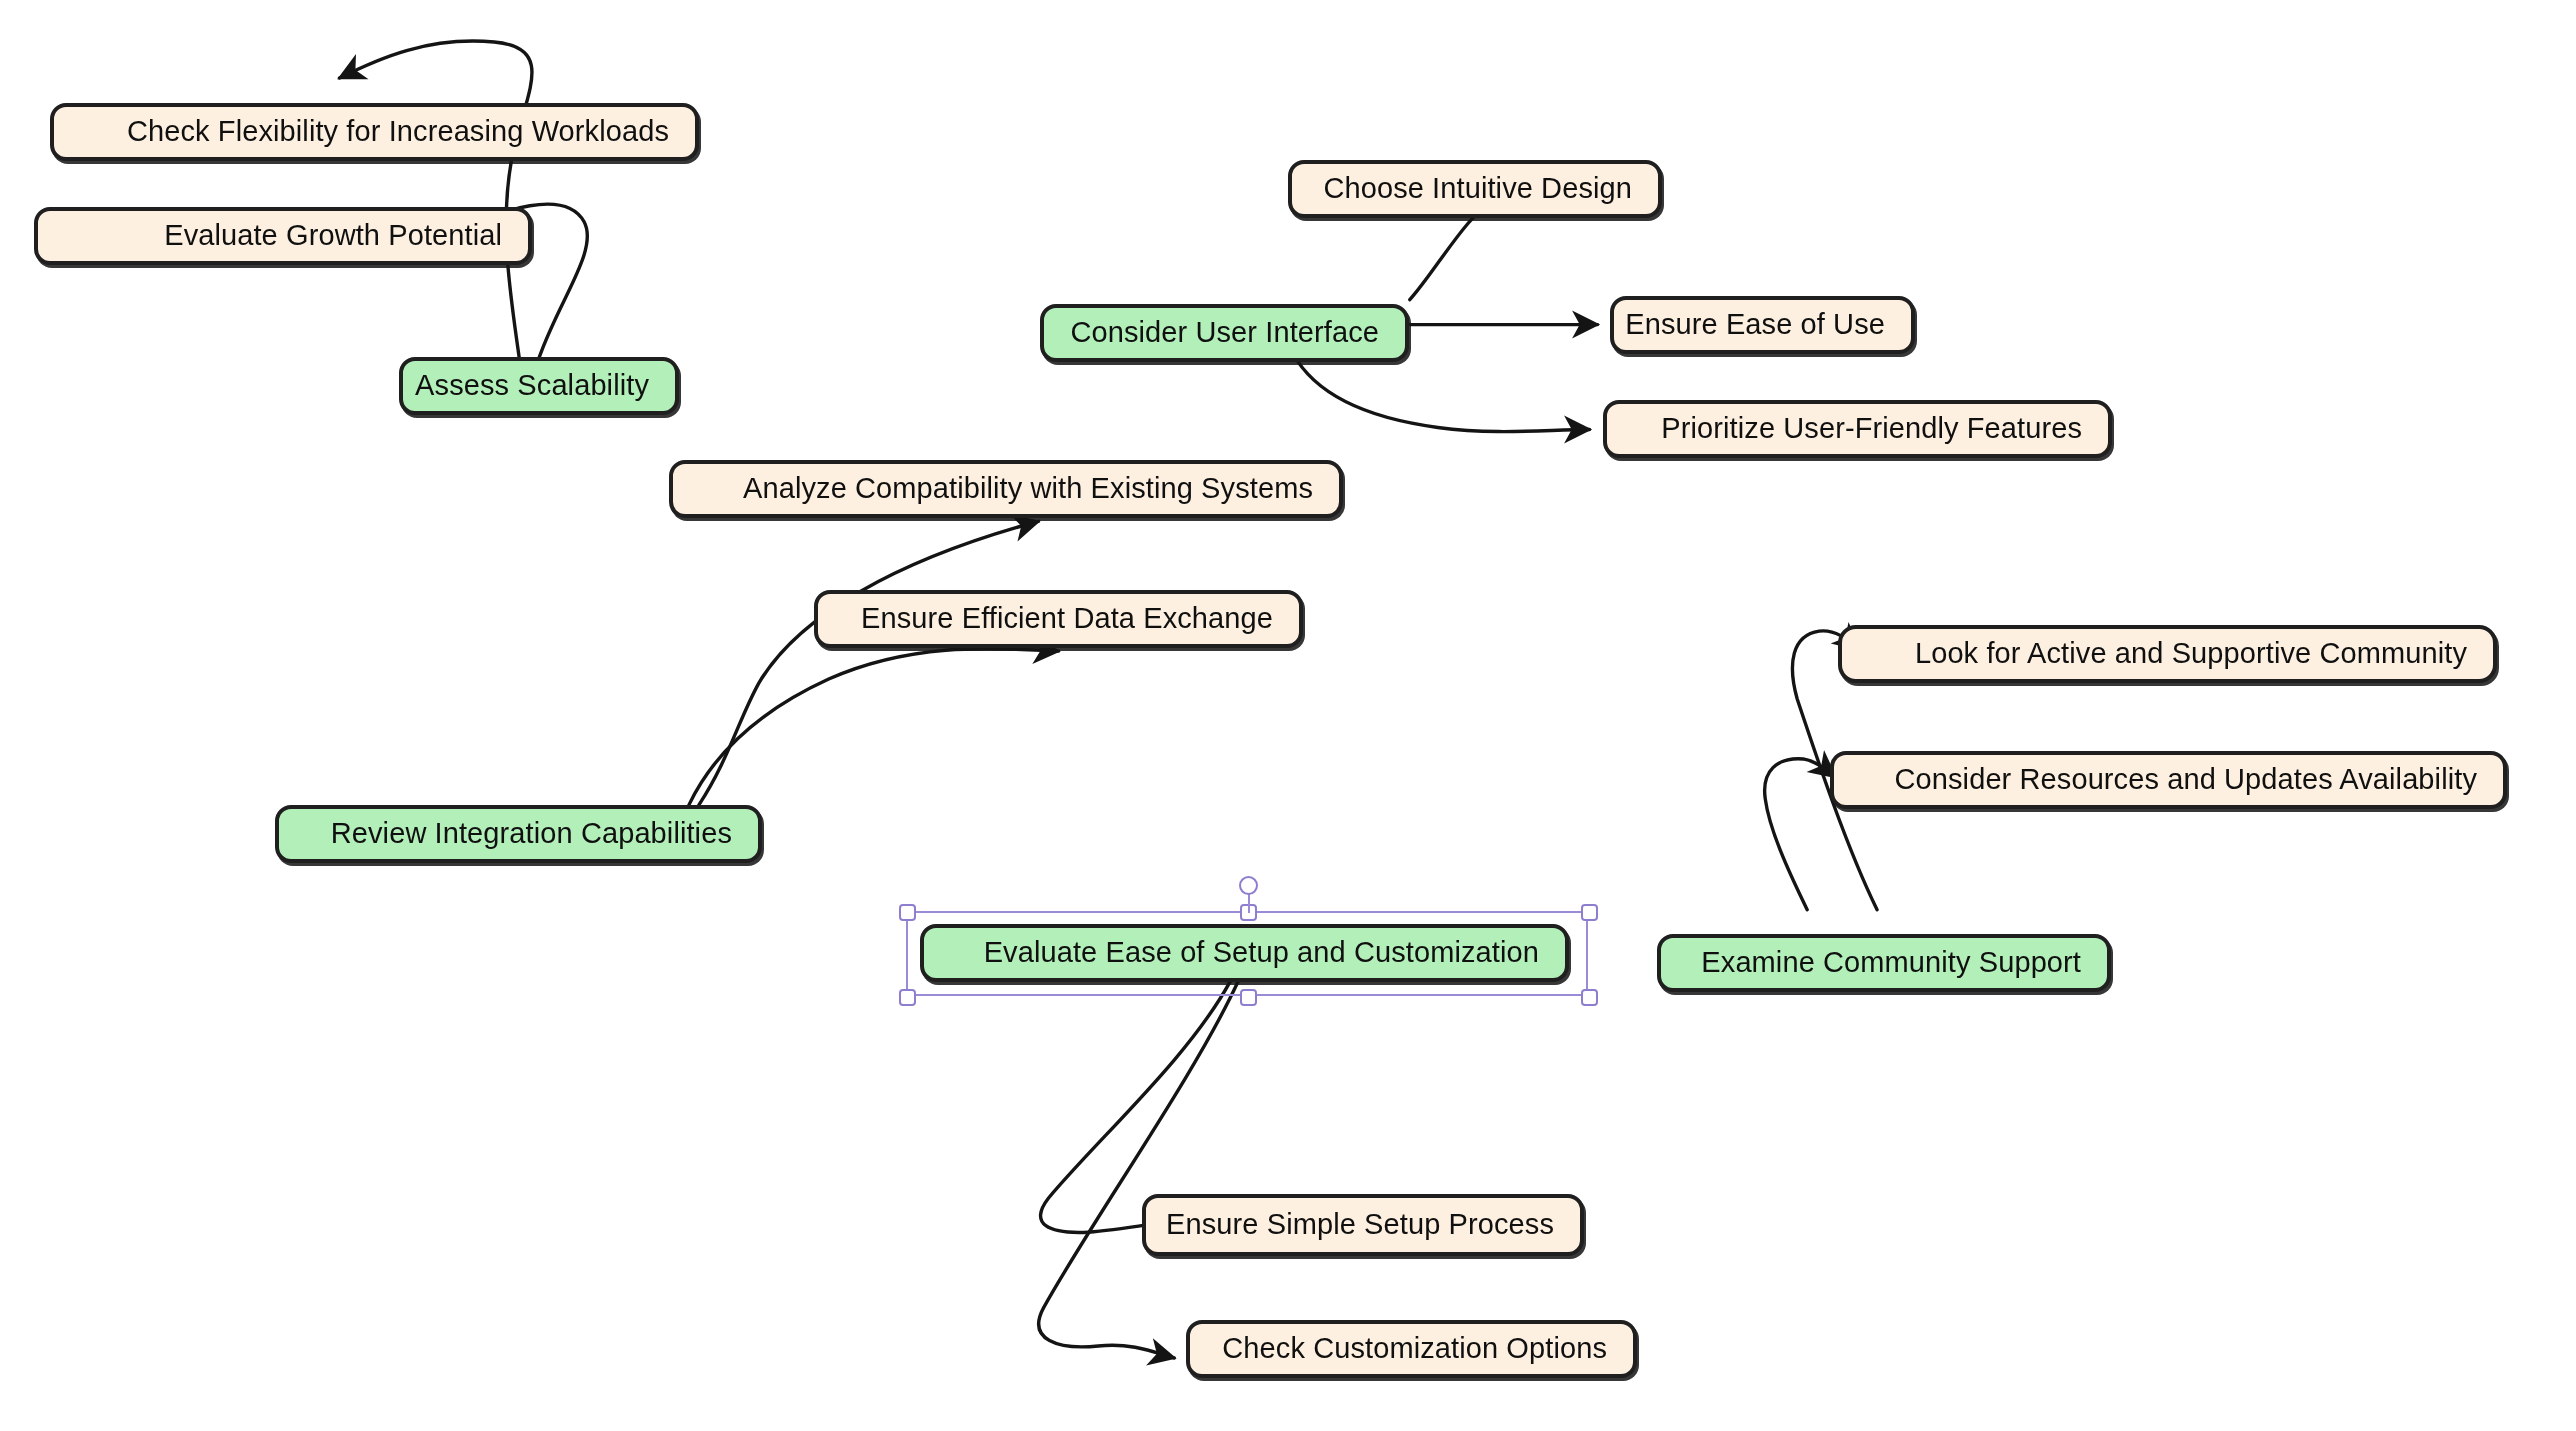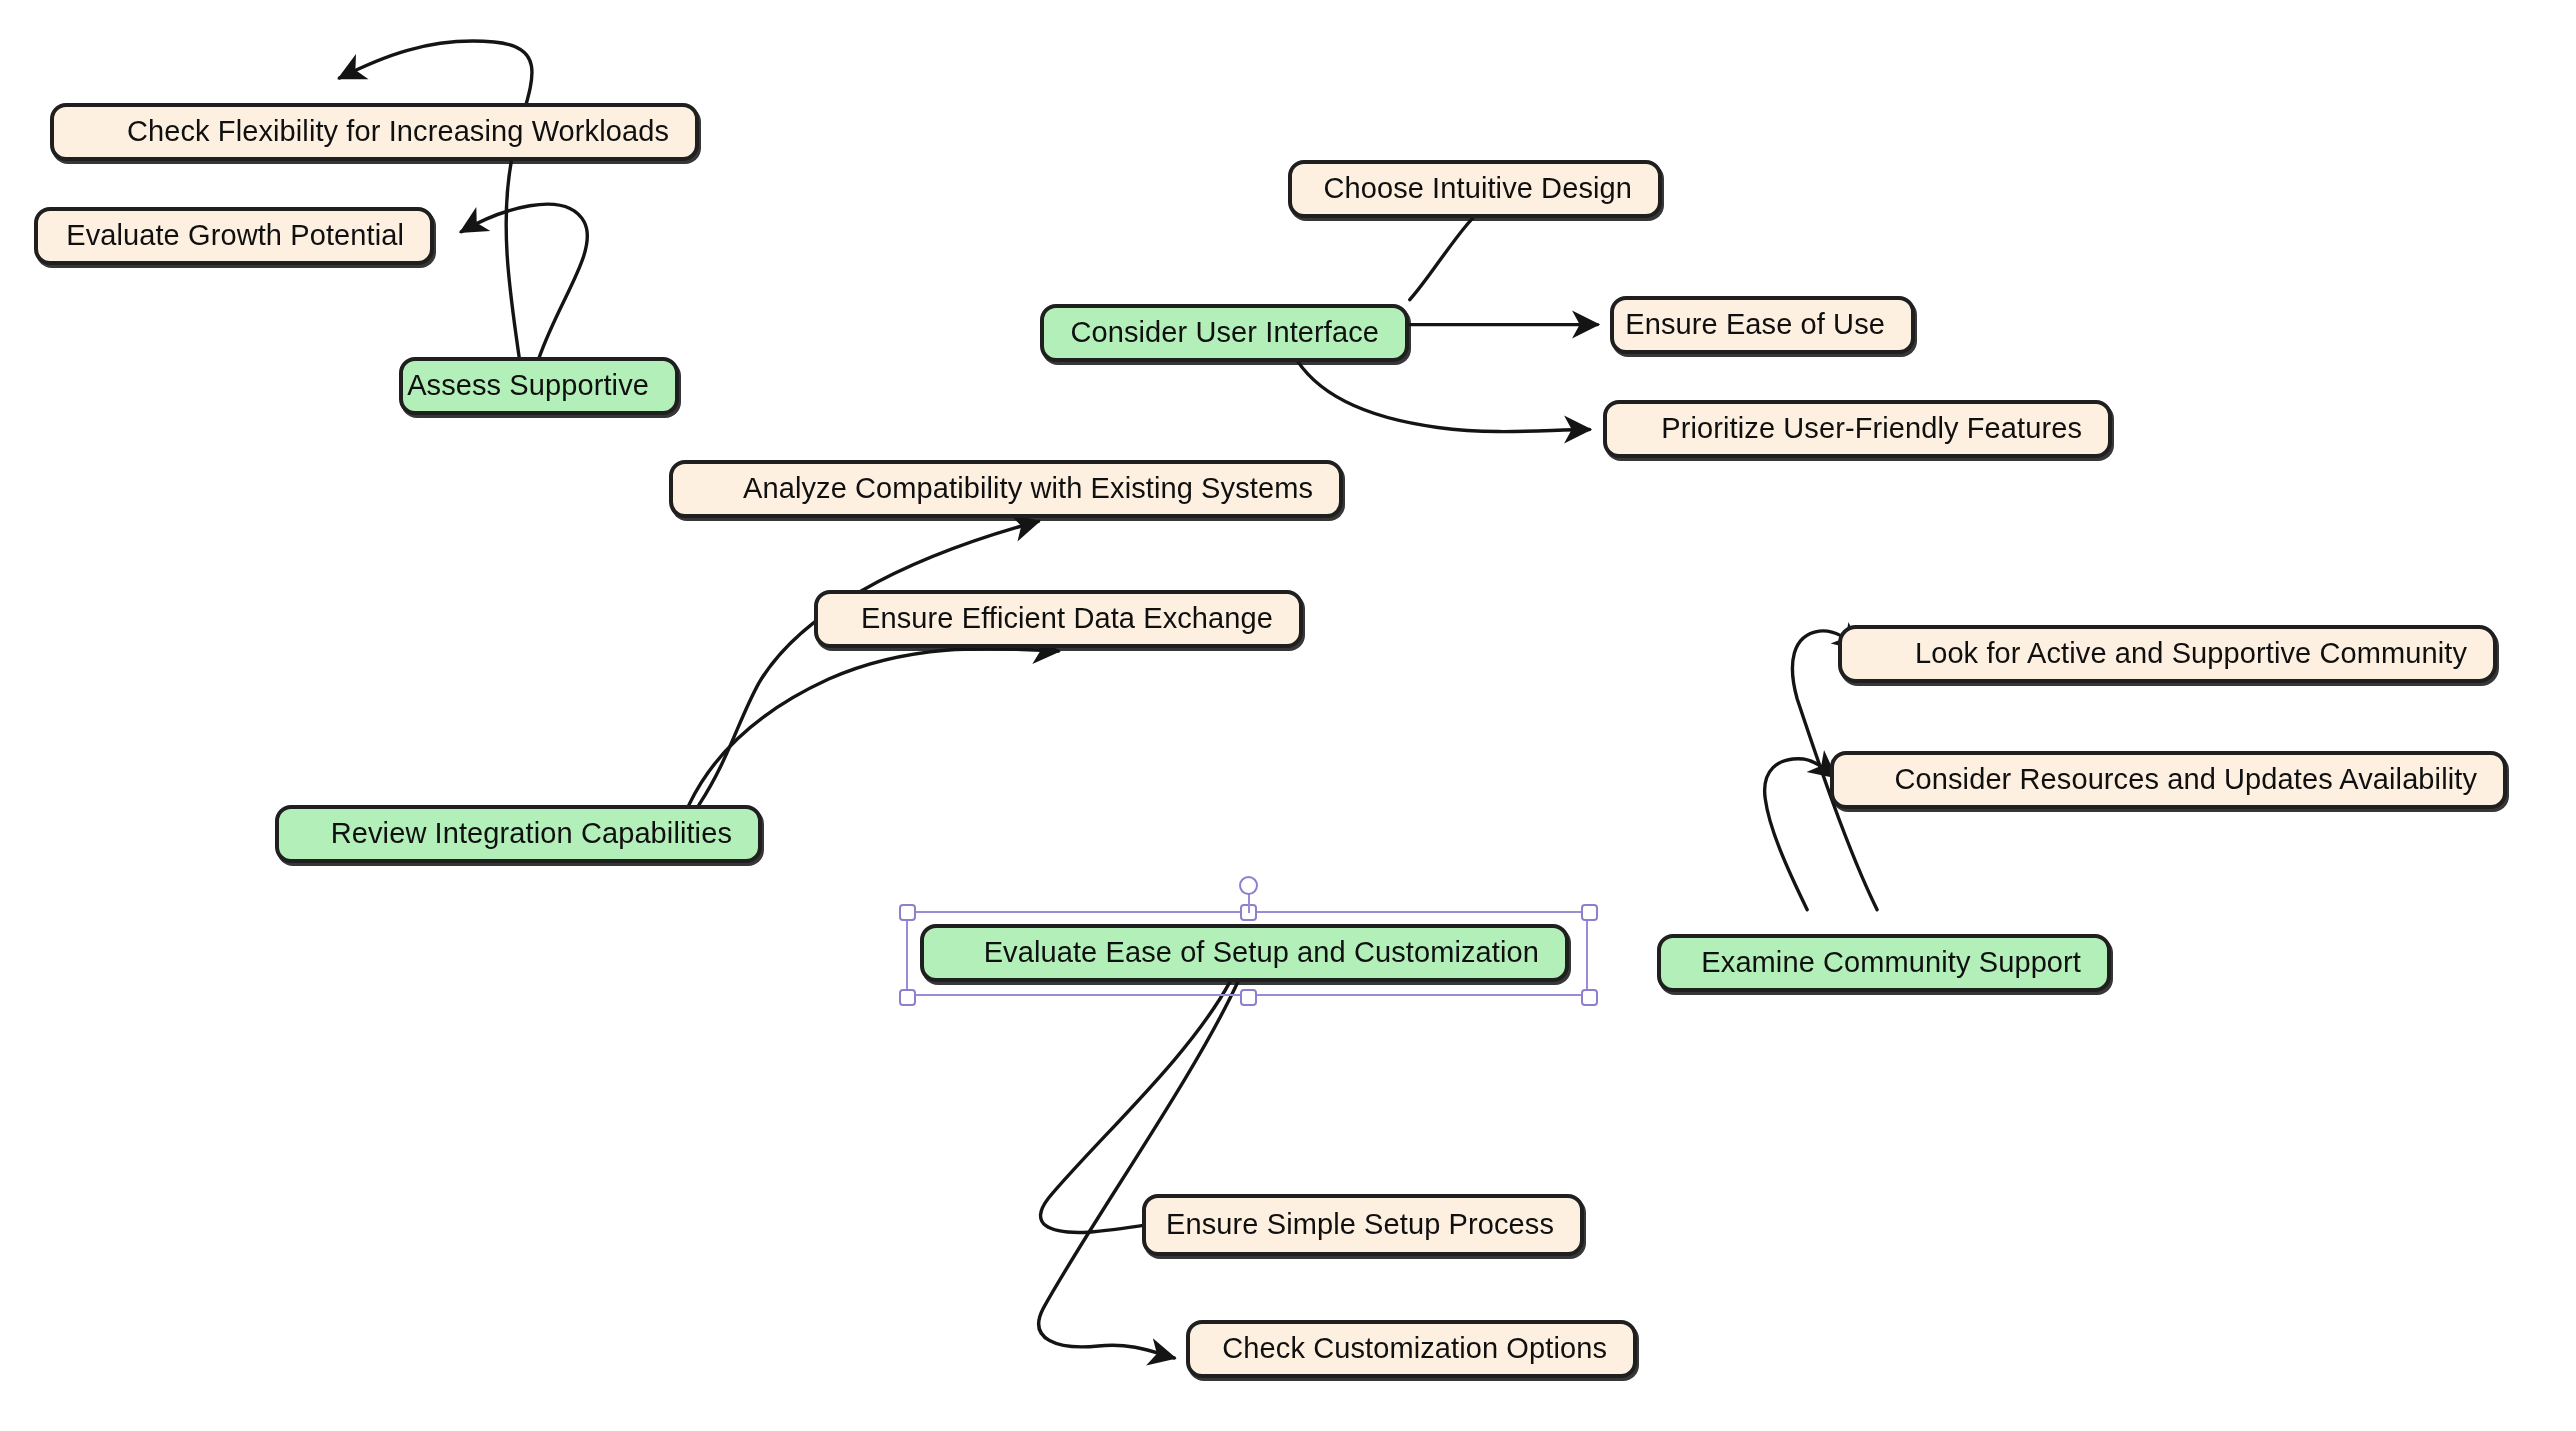--- a/index.html
+++ b/index.html
@@ -110,25 +110,25 @@
         <path d="M 1240 983 C 1195 1080 1095 1220 1045 1310 C 1028 1342 1060 1352 1100 1348 C 1135 1344 1160 1356 1176 1360" marker-end="url(#arrowhead)"></path>
         <path d="M 1880 911 C 1850 850 1820 760 1800 700 C 1790 664 1795 636 1822 632 C 1838 630 1850 640 1862 650" marker-end="url(#arrowhead)"></path>
         <path d="M 1810 911 C 1790 870 1772 830 1768 800 C 1764 772 1780 758 1806 760 C 1818 762 1828 770 1838 778" marker-end="url(#arrowhead)"></path>
       </g>
   </svg>
 
   <div id="nodes-layer">
       <div class="node leaf" style="left: 50px; top: 103px; width: 649px; height: 58px;">
         <span class="node-label">Check Flexibility for Increasing Workloads</span>
       </div>
-      <div class="node leaf" style="left: 34px; top: 207px; width: 400px; height: 58px;">
+      <div class="node leaf" style="left: 34px; top: 207px; width: 498px; height: 58px;">
         <span class="node-label">Evaluate Growth Potential</span>
       </div>
       <div class="node root" style="left: 399px; top: 357px; width: 280px; height: 58px;">
-        <span class="node-label">Assess Supportive</span>
+        <span class="node-label">Assess Scalability</span>
       </div>
       <div class="node leaf" style="left: 1288px; top: 160px; width: 374px; height: 58px;">
         <span class="node-label">Choose Intuitive Design</span>
       </div>
       <div class="node root" style="left: 1040px; top: 304px; width: 369px; height: 58px;">
         <span class="node-label">Consider User Interface</span>
       </div>
       <div class="node leaf" style="left: 1610px; top: 296px; width: 305px; height: 58px;">
         <span class="node-label">Ensure Ease of Use</span>
       </div>

